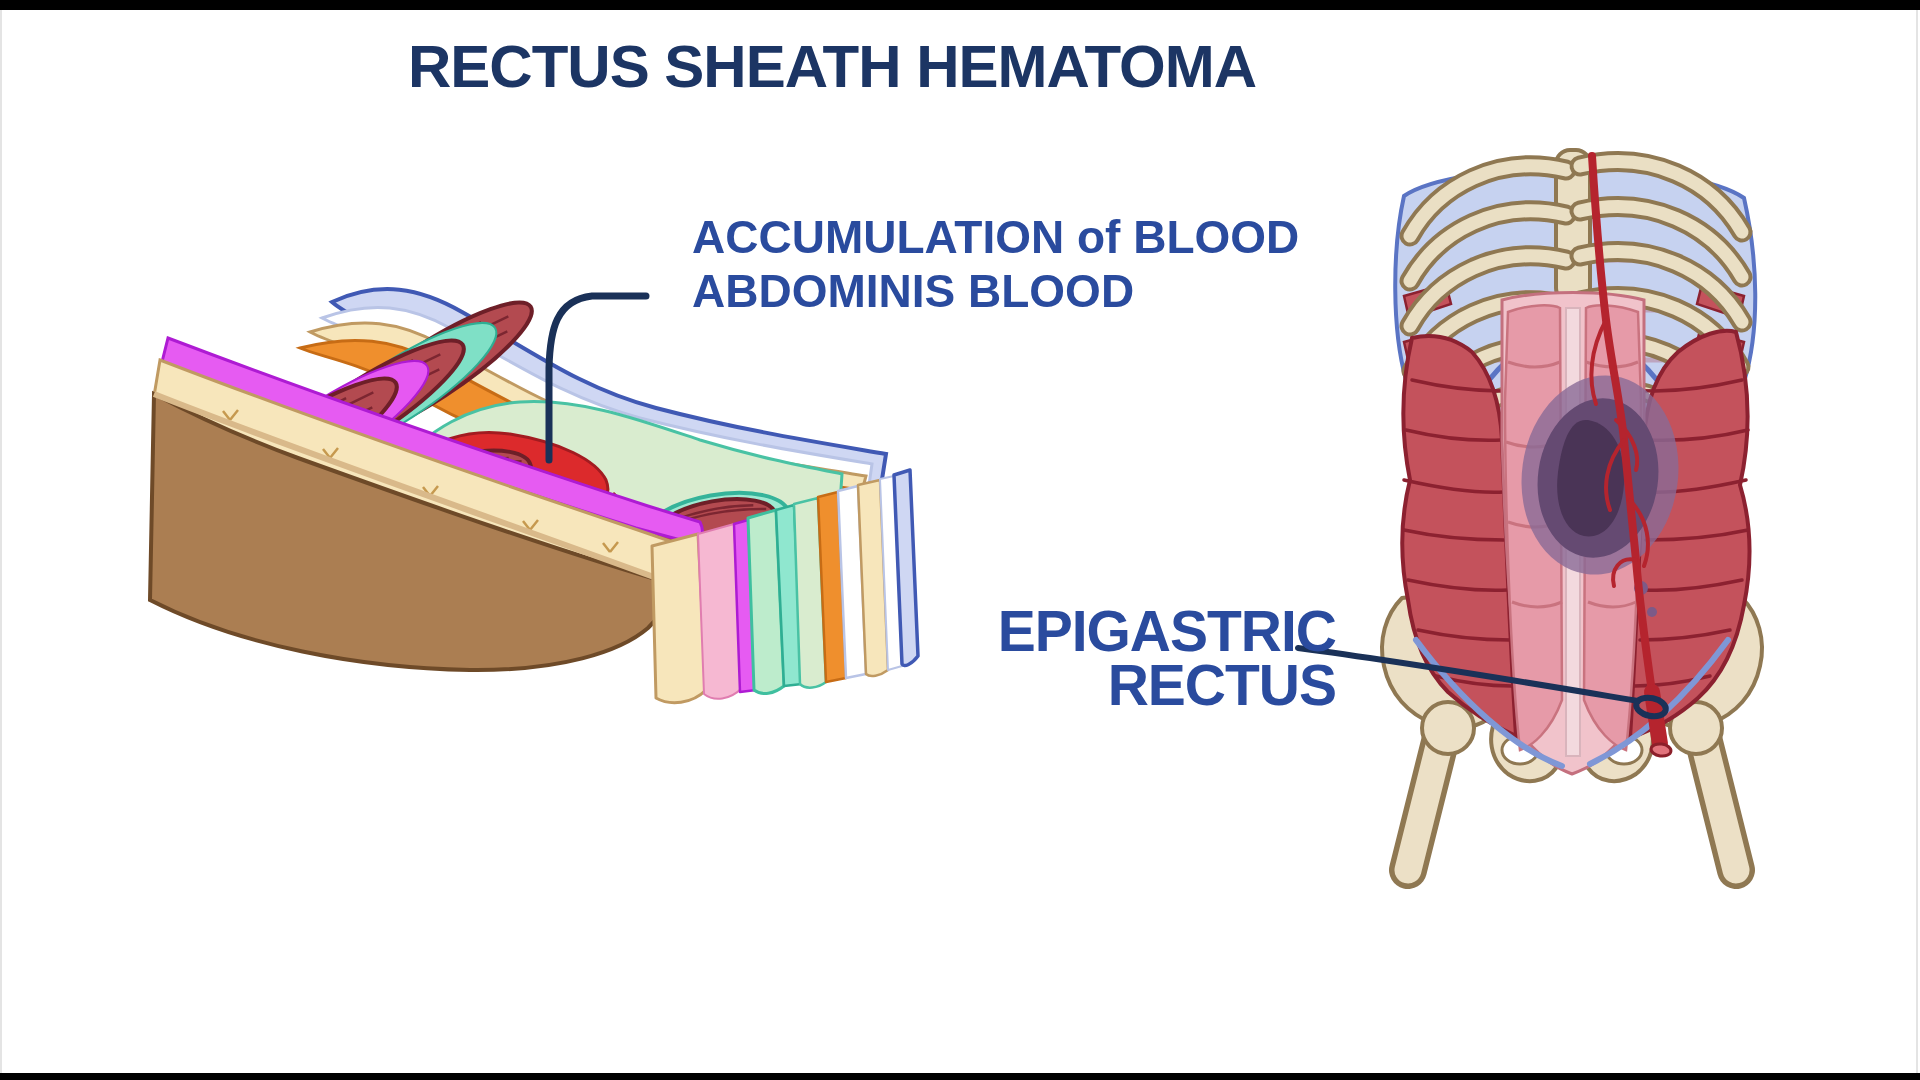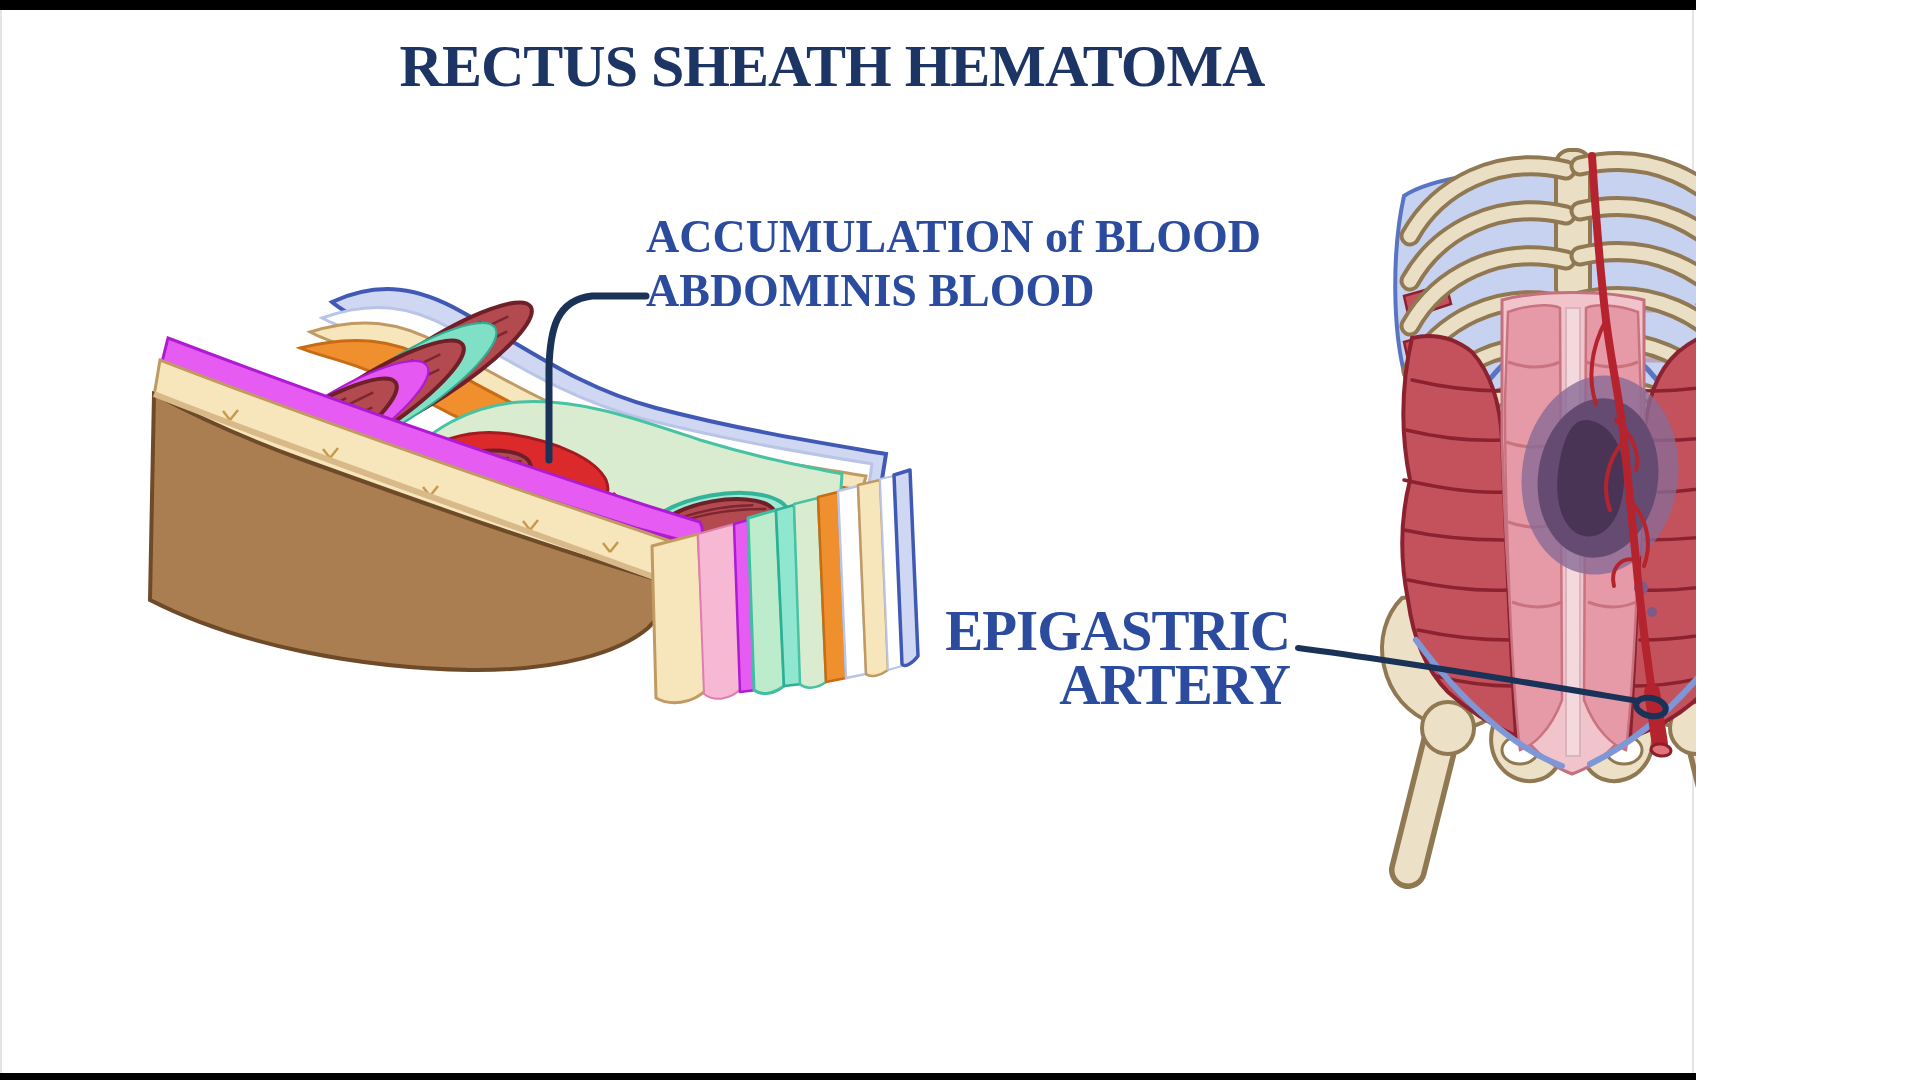--- a/index.html
+++ b/index.html
@@ -1,27 +1,27 @@
 <!DOCTYPE html>
 <html style="--color-title: #1c3564; --color-annotation: #2a4b9e; --color-leader: #1a3158; --color-hematoma_blood: #dc2a2c; --color-hematoma_bruise: #4a3456; --color-muscle_red: #b34a50; --color-artery_red: #b5242e;"><head>
 <meta charset="utf-8">
 <style>
   html,body{margin:0;padding:0;background:#ffffff;}
-  #canvas{position:relative;width:1696px;height:1080px;overflow:hidden;background:#ffffff;
-          font-family:Liberation Serif, serif;}
+  #canvas{position:relative;width:1920px;height:1080px;overflow:hidden;background:#ffffff;
+          font-family:Liberation Sans, sans-serif;}
   .edgebar{position:absolute;left:0;width:1920px;background:#000;}
   .edgebar.top{top:0;height:10px;}
   .edgebar.bottom{bottom:0;height:7px;}
   .edgeline{position:absolute;top:10px;bottom:7px;width:2px;background:#e4e4e4;}
   .edgeline.left{left:0;}
   .edgeline.right{right:2px;}
   .title{position:absolute;top:32px;left:832px;transform:translateX(-50%);
          font-size:60px;font-weight:700;letter-spacing:-1px;white-space:nowrap;
          color:var(--color-title,#1c3564);}
-  .ann{position:absolute;font-weight:700;color:var(--color-annotation,#2a4b9e);}
+  .ann{position:absolute;font-weight:700;color:var(--color-annotation,#2a4b9e);margin-left:46px;}
   .ann-accumulation{left:646px;top:210px;font-size:46px;line-height:54px;text-align:left;}
   .ann-epigastric{left:940px;top:604px;width:350px;font-size:57px;line-height:54px;text-align:right;letter-spacing:-1px;}
   svg{position:absolute;left:0;top:0;}
   .leader{stroke:var(--color-leader,#1a3158);fill:none;stroke-linecap:round;}
 </style>
 </head>
 <body>
 
 <div id="canvas">
 
@@ -239,16 +239,16 @@
 
   <div class="title">RECTUS SHEATH HEMATOMA</div>
 
   <div class="ann ann-accumulation">
     <div>ACCUMULATION of BLOOD</div>
     <div>ABDOMINIS BLOOD</div>
   </div>
 
   <div class="ann ann-epigastric">
     <div>EPIGASTRIC</div>
-    <div>ARTERY</div>
+    <div>RECTUS</div>
   </div>
 
 </div>
 
 </body></html>

